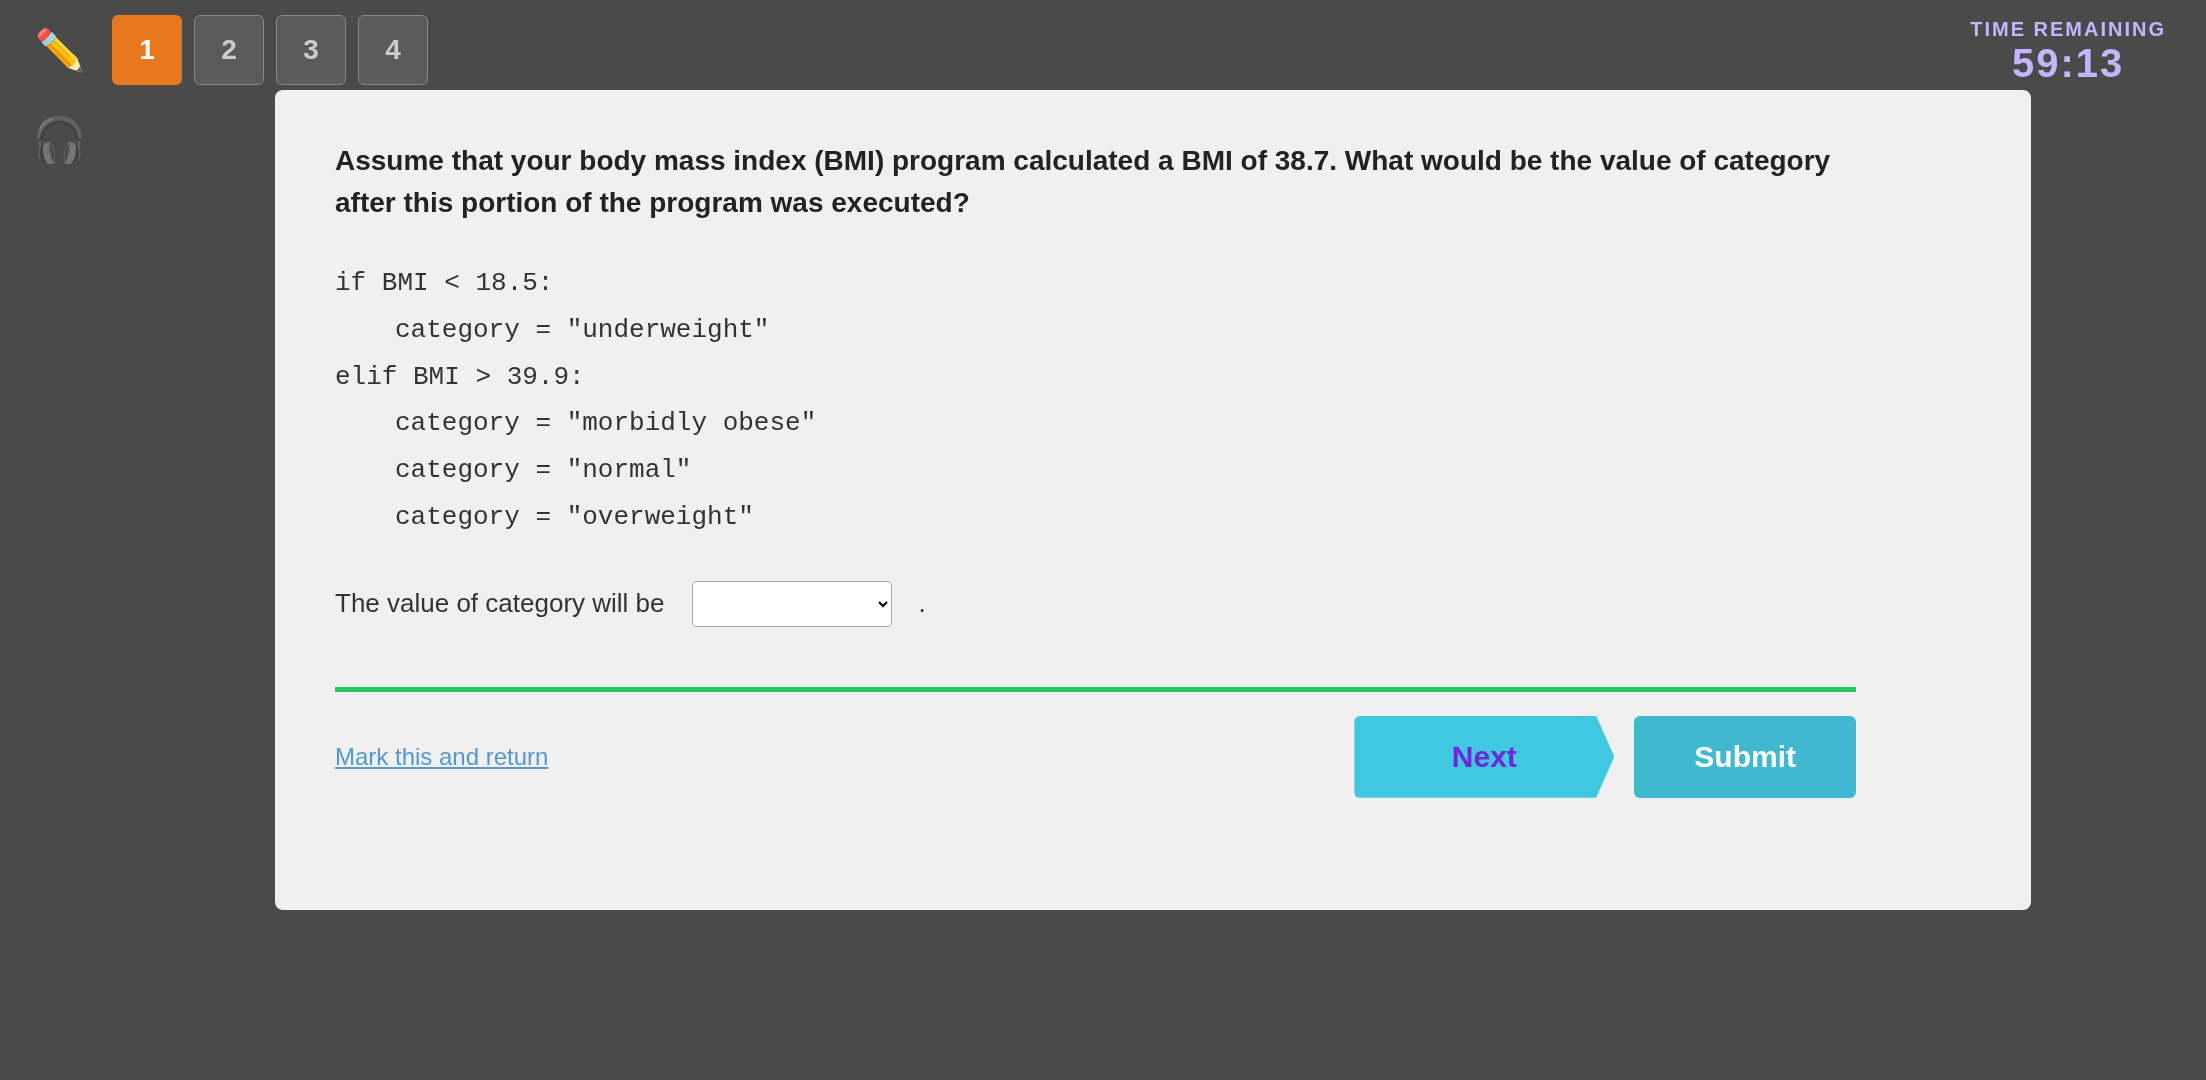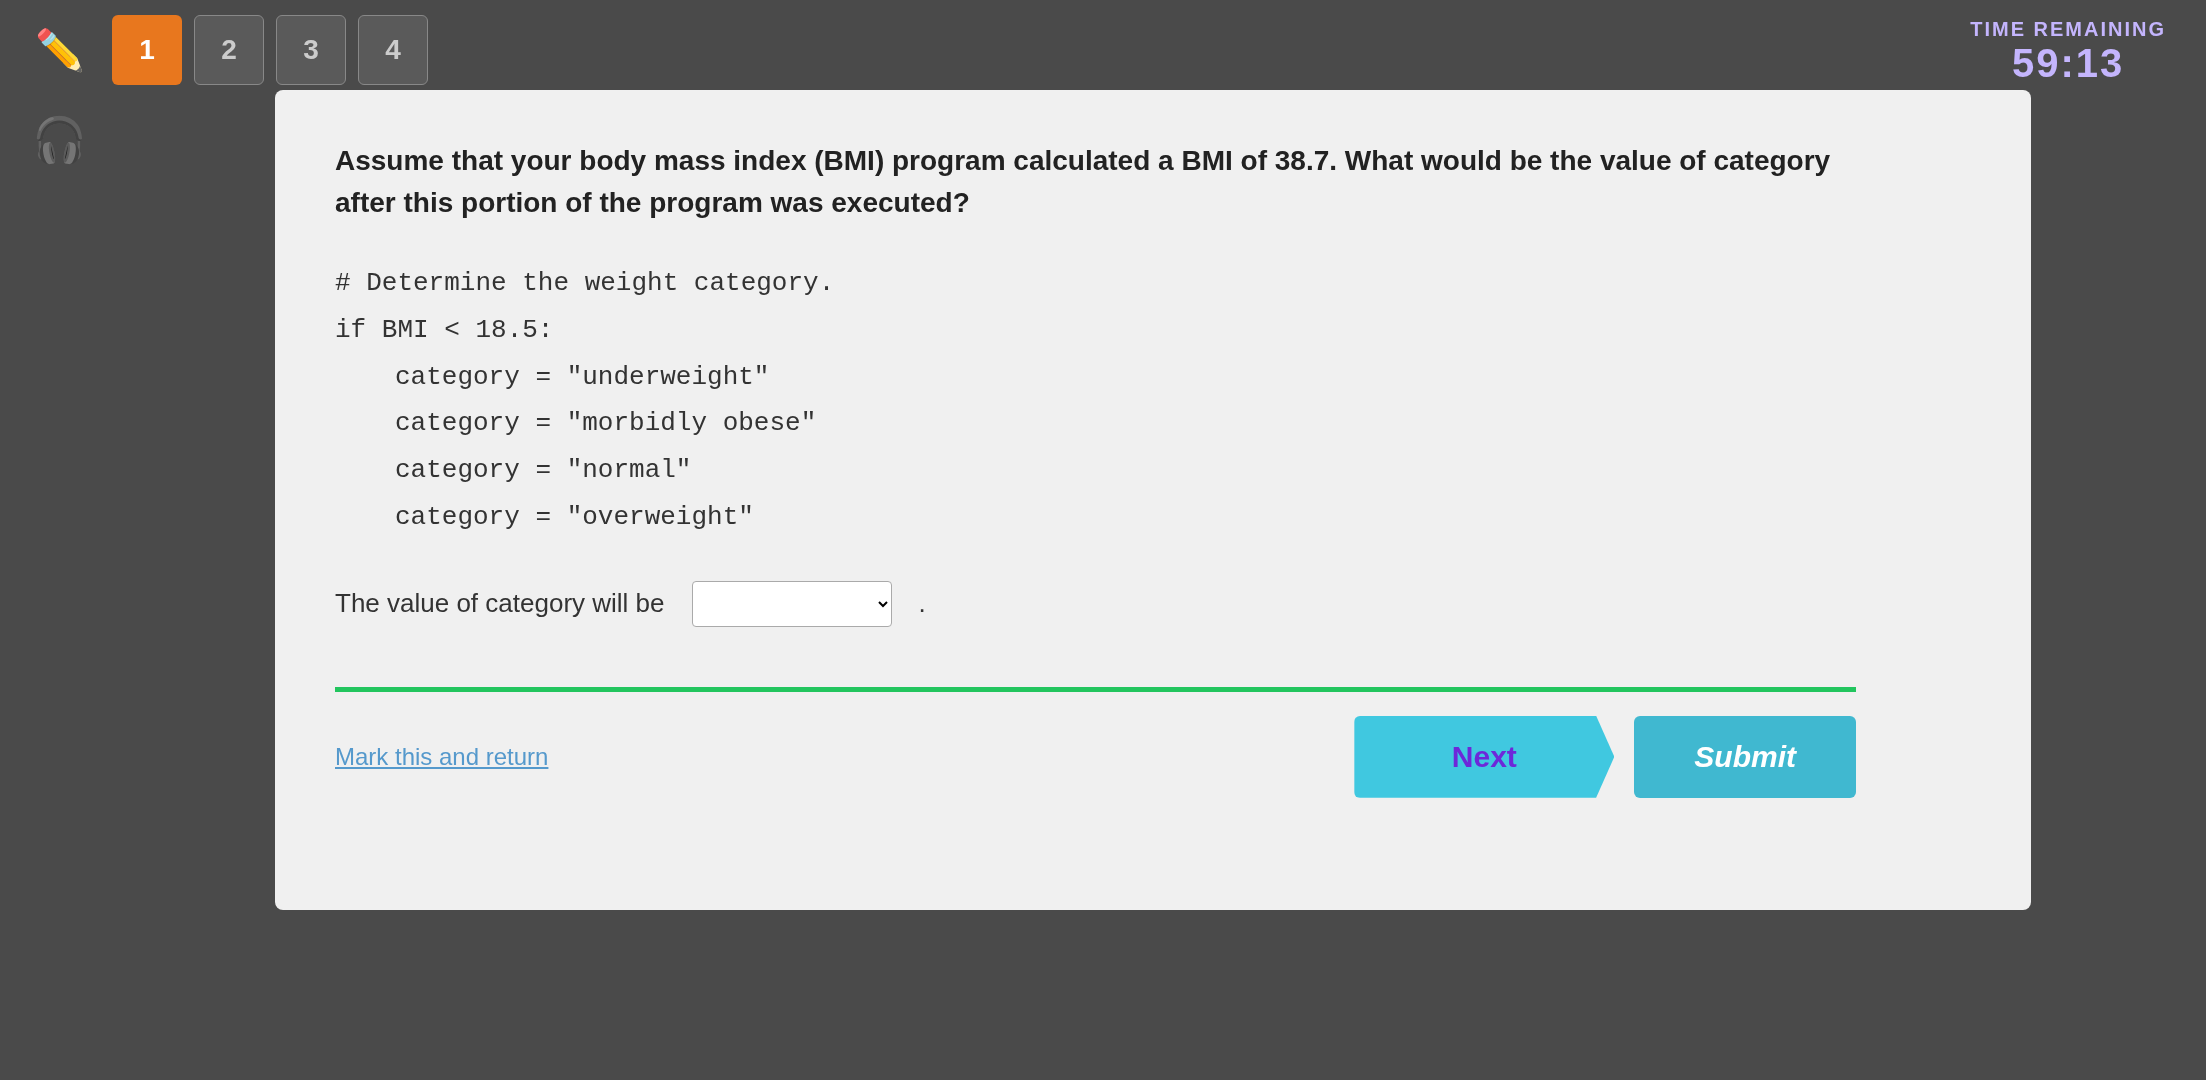--- a/index.html
+++ b/index.html
@@ -184,21 +184,20 @@
     .submit-btn {
       background-color: #40b8d0;
       color: white;
       font-size: 30px;
       font-weight: bold;
       border: none;
       border-radius: 6px;
       padding: 24px 60px;
       cursor: pointer;
       min-width: 200px;
-      font-style: italic;
     }
 
     .wrapper {
       display: flex;
       flex-direction: column;
     }
 
     .audio-and-card {
       display: flex;
       align-items: flex-start;
@@ -237,23 +236,23 @@
     <div style="display:flex;flex-direction:column;align-items:center;padding-left:20px;padding-top:10px;">
       <div class="audio-icon-wrap">
         <span class="audio-icon">🎧</span>
       </div>
     </div>
 
     <div class="content-card card-outer">
       <div class="question-text">Assume that your body mass index (BMI) program calculated a BMI of 38.7. What would be the value of category after this portion of the program was executed?</div>
 
       <div class="code-block" id="code-block">
-          <span class="code-line"># Determine the weight category.</span>
           <span class="code-line">if BMI &lt; 18.5:</span>
           <span class="code-line indent1">    category = "underweight"</span>
+          <span class="code-line">elif BMI &gt; 39.9:</span>
           <span class="code-line indent1">    category = "morbidly obese"</span>
           <span class="code-line indent1">    category = "normal"</span>
           <span class="code-line indent1">    category = "overweight"</span>
         </div>
 
       <div class="dropdown-row">
         <span>The value of category will be</span>
         <select class="category-select" id="category-select"><option value=""></option><option value="underweight">underweight</option><option value="morbidly obese">morbidly obese</option><option value="normal">normal</option><option value="overweight">overweight</option></select>
         <span>.</span>
       </div>

